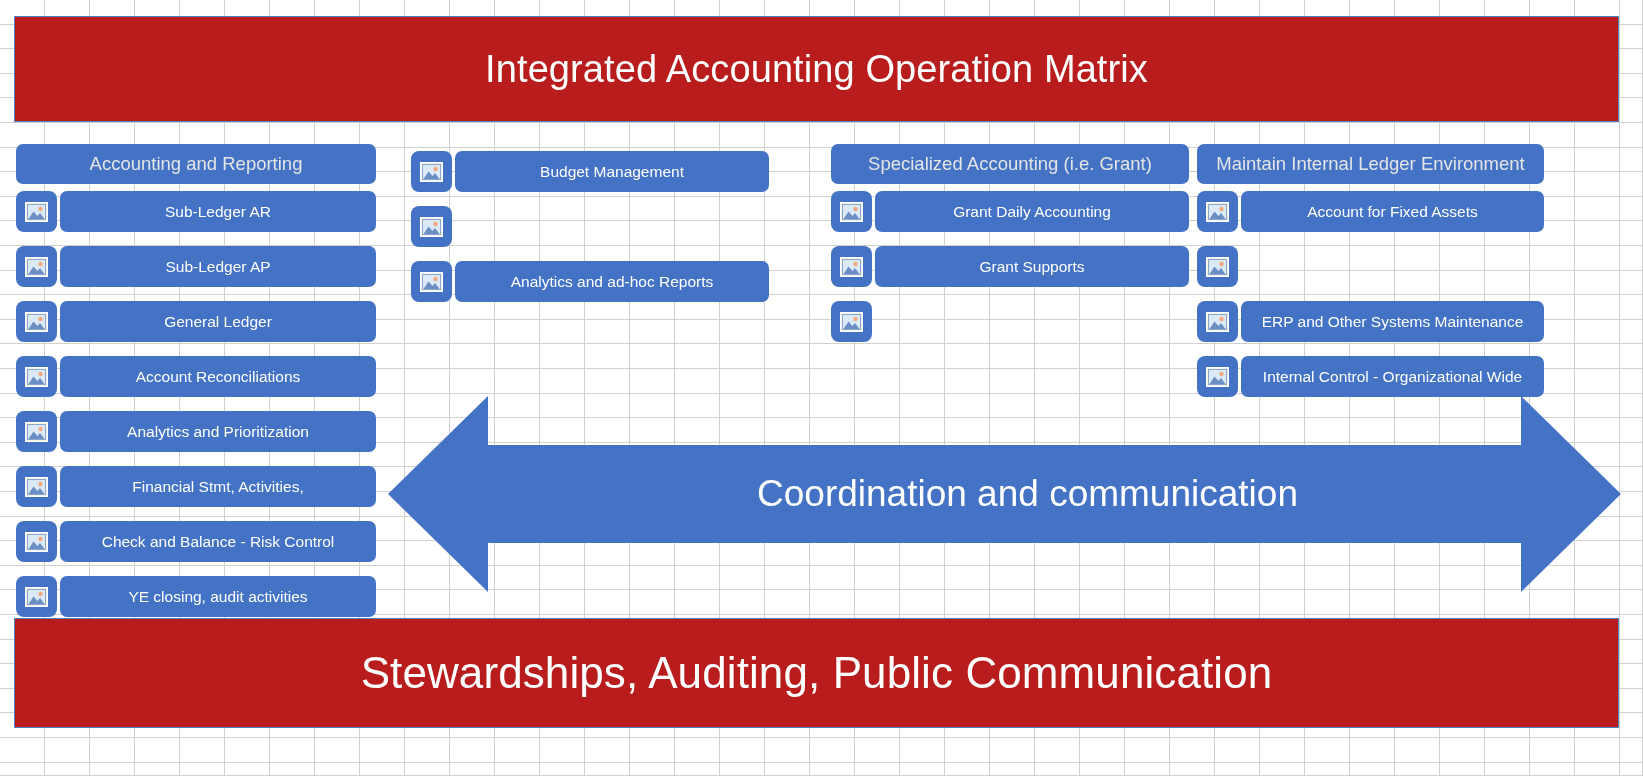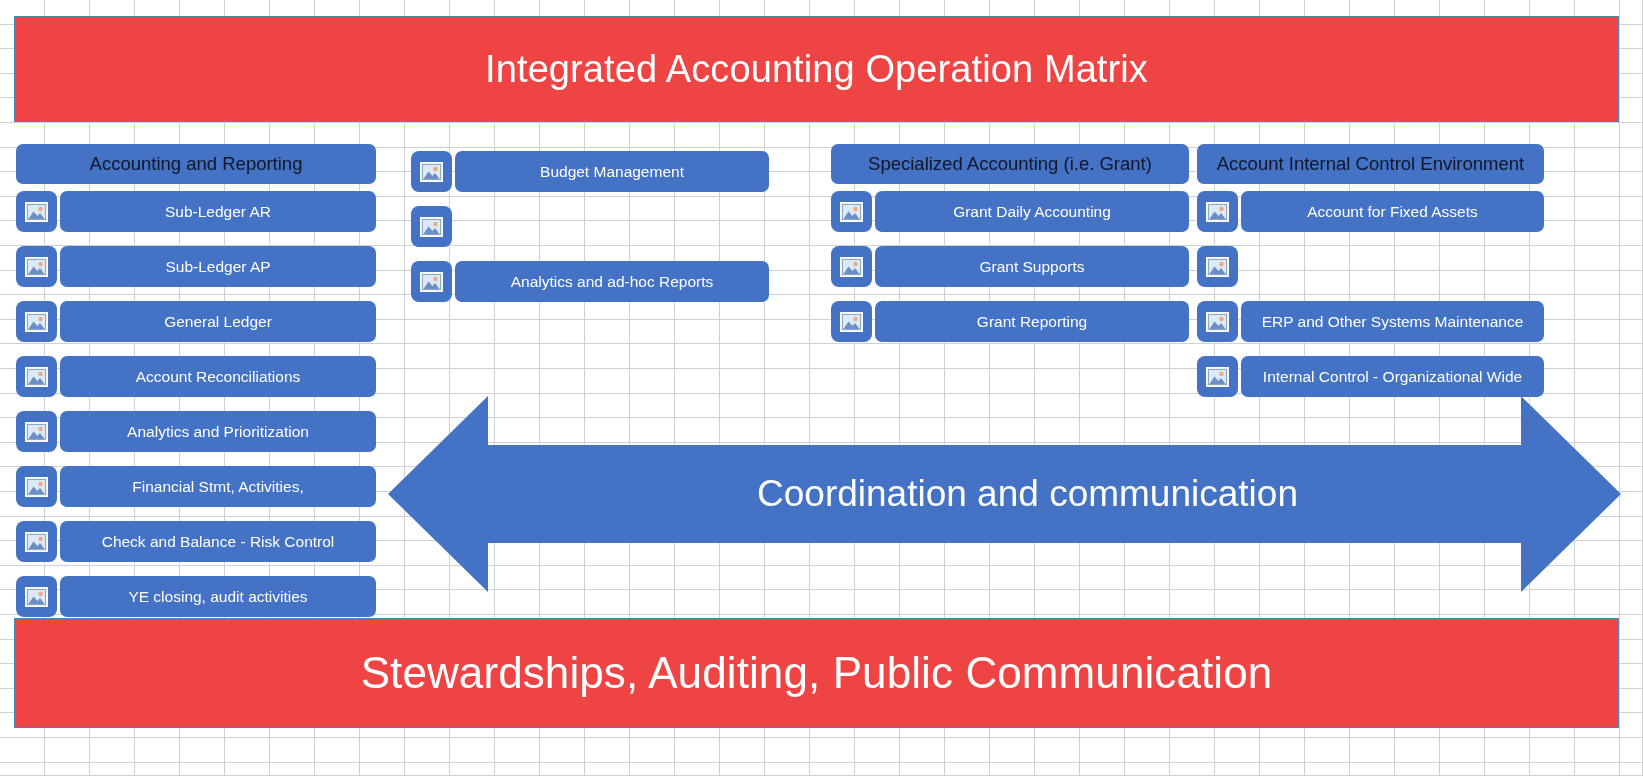--- a/index.html
+++ b/index.html
@@ -19,37 +19,37 @@
     background-position:-1px -1px;
     z-index:0;
   }
 
   
   #stage{position:absolute;left:0;top:0;width:1643px;height:776px;z-index:2;}
 
   
   .banner{
     position:absolute;
-    background:#ef4444;
+    background:#b91c1c;
     border:1px solid #4a86bd;
     color:#ffffff;
     display:flex;align-items:center;justify-content:center;
     text-align:center;
     font-weight:400;
     letter-spacing:.1px;
   }
   #title-banner{left:14px;top:16px;width:1603px;height:104px;font-size:38px;}
   #footer-banner{left:14px;top:618px;width:1603px;height:108px;font-size:44px;}
 
   
   .column{position:absolute;top:144px;}
   .col-header{
     background:#4472C4;
     border-radius:7px;
-    color:#0f172a;
+    color:#e5e5e5;
     font-size:18.5px;
     height:40px;
     display:flex;align-items:center;justify-content:center;
     text-align:center;
     box-sizing:border-box;
     padding:0 6px;
   }
   .item-row{
     display:flex;align-items:center;
     height:55px;
@@ -254,25 +254,24 @@
       </div>
       <div class="item-row">
         <div class="item-icon-box">
           <svg class="pic-icon" viewBox="0 0 23 20" aria-hidden="true">
             <rect x="0.5" y="0.5" width="22" height="19" fill="#f2f2f2" stroke="#ffffff" stroke-width="1"></rect>
             <rect x="2.5" y="2.5" width="18" height="15" fill="#dce9f7" stroke="#8aa9c9" stroke-width="1"></rect>
             <circle cx="15.5" cy="7" r="2.2" fill="#f4a87c"></circle>
             <polygon points="3.5,17 8.5,9.5 12.5,14 15,11 19.5,17" fill="#6b8fc4"></polygon>
           </svg>
         </div>
-        <div class="item-label">Grant Reporting</div>
       </div>
     </div>
   <div class="column" id="column-3" style="left:1197px;width:347px;">
-      <div class="col-header">Account Internal Control Environment</div>
+      <div class="col-header">Maintain Internal Ledger Environment</div>
       <div class="item-row">
         <div class="item-icon-box">
           <svg class="pic-icon" viewBox="0 0 23 20" aria-hidden="true">
             <rect x="0.5" y="0.5" width="22" height="19" fill="#f2f2f2" stroke="#ffffff" stroke-width="1"></rect>
             <rect x="2.5" y="2.5" width="18" height="15" fill="#dce9f7" stroke="#8aa9c9" stroke-width="1"></rect>
             <circle cx="15.5" cy="7" r="2.2" fill="#f4a87c"></circle>
             <polygon points="3.5,17 8.5,9.5 12.5,14 15,11 19.5,17" fill="#6b8fc4"></polygon>
           </svg>
         </div>
         <div class="item-label">Account for Fixed Assets</div>

